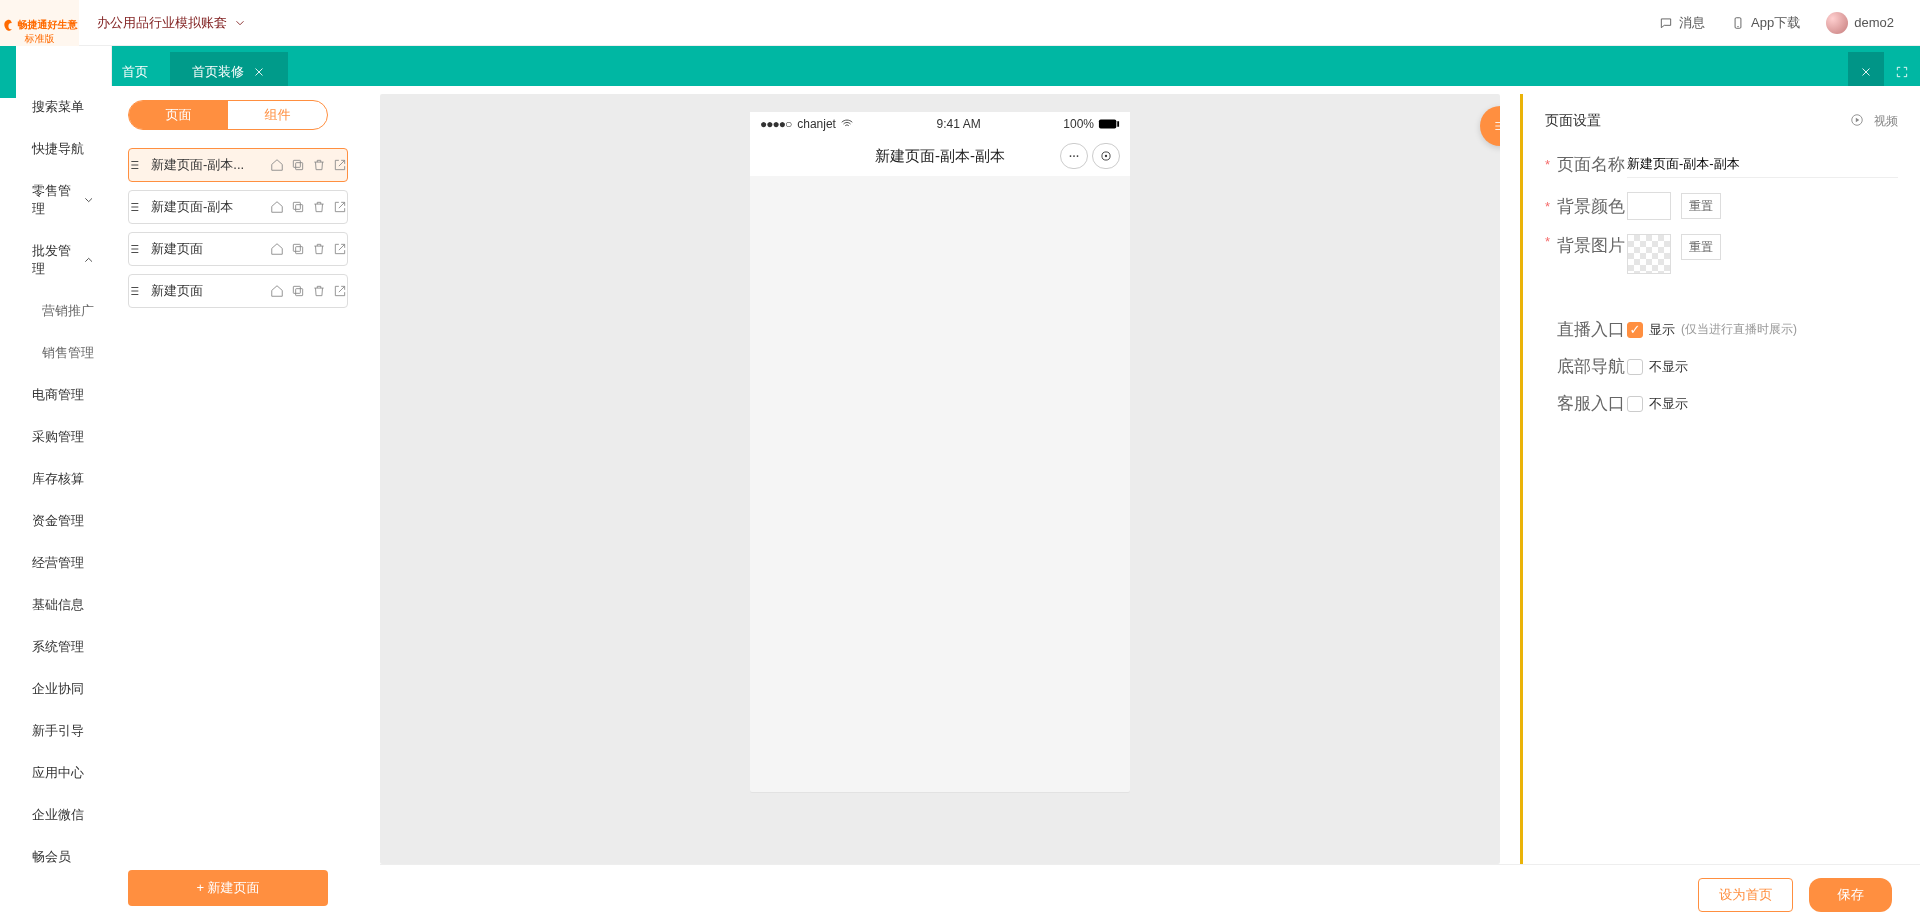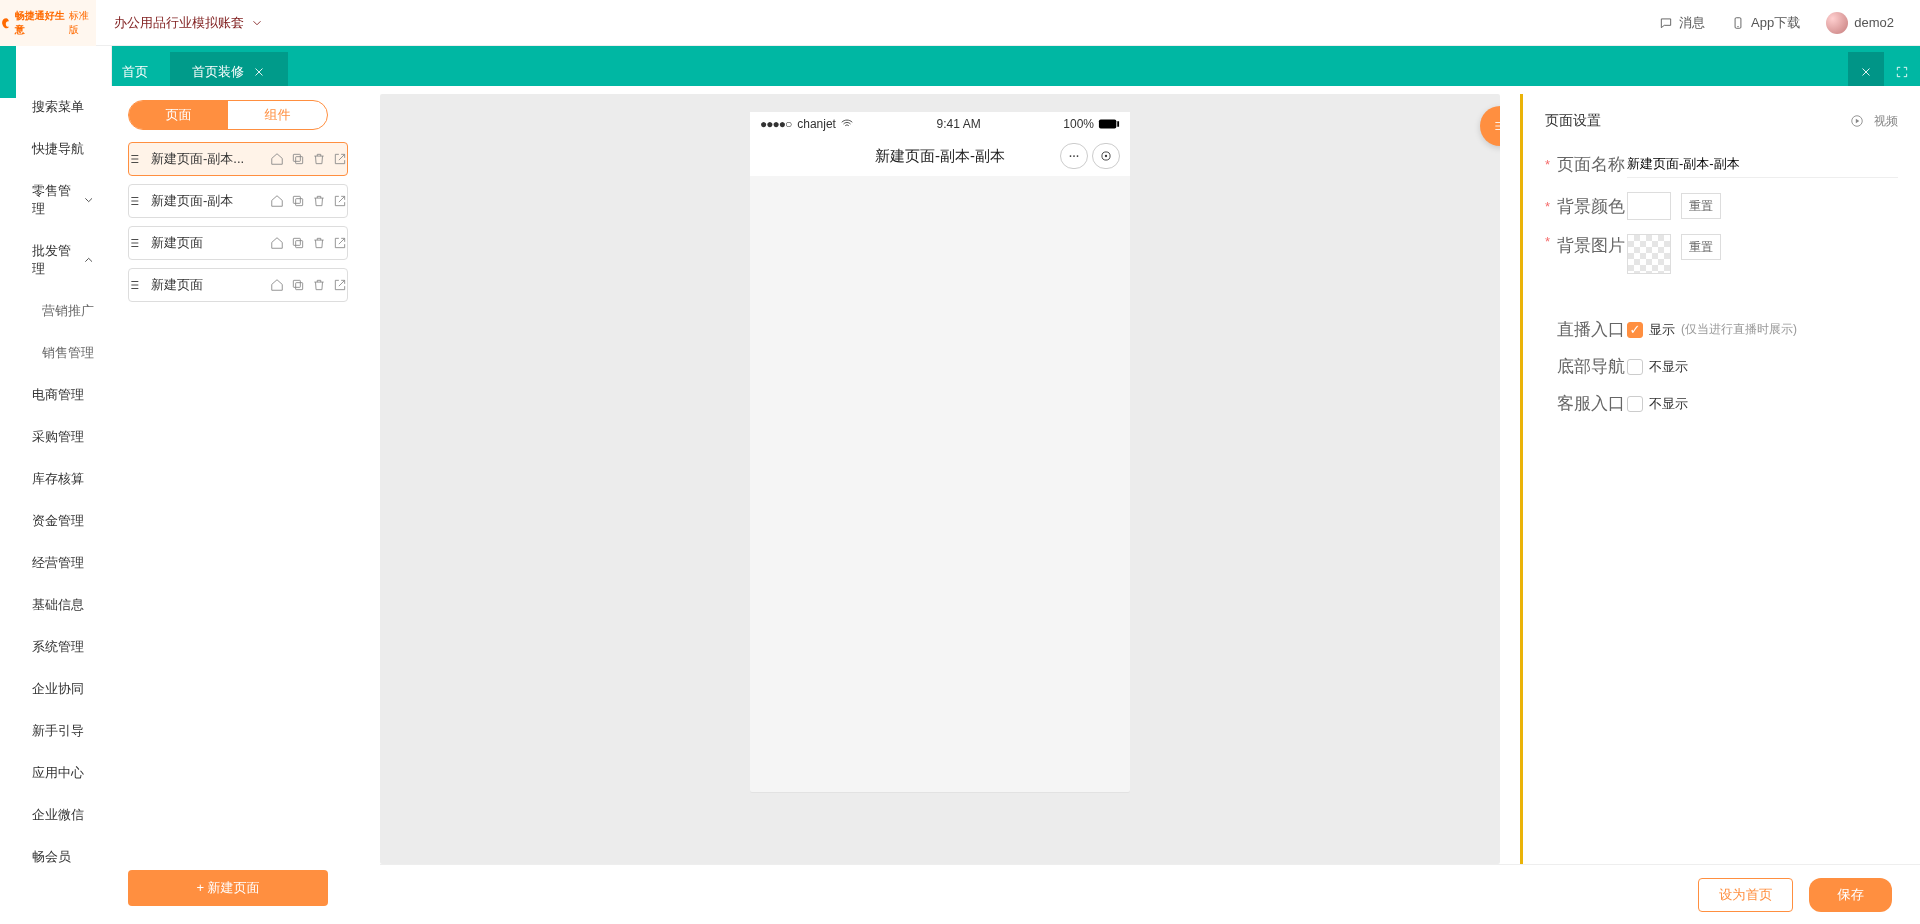--- a/index.html
+++ b/index.html
@@ -1,20 +1,20 @@
 <!DOCTYPE html>
 <html><head>
 <meta charset="utf-8">
 <style>
 * { box-sizing: border-box; margin: 0; padding: 0; }
 body { font-family: -apple-system, "Microsoft YaHei", sans-serif; font-size: 13px; color: #333; background: #fff; width: 1920px; height: 924px; overflow: hidden; }
 
 
 .topbar { display: flex; align-items: center; height: 46px; border-bottom: 1px solid #eee; }
-.logo-box { width: 96px; height: 46px; display: flex; flex-direction: row; align-items: center; justify-content: flex-end; background: #fff7ef; }
+.logo-box { width: 79px; height: 46px; display: flex; flex-direction: column; align-items: center; justify-content: flex-end; background: #fff7ef; }
 .logo-row { display: flex; align-items: center; gap: 2px; }
 .logo-text { font-size: 10px; color: #ff6a00; font-weight: 600; }
 .logo-sub { font-size: 10px; color: #ff6a00; }
 .tenant { margin-left: 18px; color: #7f1d1d; display: flex; align-items: center; gap: 6px; }
 .top-right { margin-left: auto; display: flex; align-items: center; gap: 26px; padding-right: 26px; }
 .top-item { display: flex; align-items: center; gap: 6px; color: #555; cursor: pointer; }
 .avatar { width: 22px; height: 22px; border-radius: 50%; background: radial-gradient(circle at 30% 30%, #ffcfcf, #c57c7c); }
 
 
 .tabs { height: 52px; background: #00b7a3; display: flex; align-items: center; padding-left: 100px; }
@@ -27,21 +27,21 @@
 
 .sidebar { position: absolute; left: 16px; top: 46px; bottom: 0; width: 96px; background: #fff; border-right: 1px solid #eee; padding-top: 40px; overflow-y: auto; font-size: 13px; }
 .side-item { padding: 12px 16px; color: #333; cursor: pointer; display: flex; align-items: center; justify-content: space-between; }
 .side-sub { padding: 12px 16px 12px 26px; color: #666; cursor: pointer; }
 
 
 .workspace { position: absolute; left: 100px; top: 86px; right: 0; bottom: 0; background: #fff; }
 
 
 .pagelist { position: absolute; left: 28px; top: 14px; width: 220px; bottom: 24px; }
-.seg { display: flex; width: 200px; height: 30px; border: 1px solid #ff8f40; border-radius: 16px; overflow: hidden; margin-bottom: 12px; }
+.seg { display: flex; width: 200px; height: 30px; border: 1px solid #ff8f40; border-radius: 16px; overflow: hidden; margin-bottom: 18px; }
 .seg div { flex: 1; display: flex; align-items: center; justify-content: center; cursor: pointer; font-size: 13px; }
 .seg .on { background: #ff8f40; color: #fff; }
 .seg .off { color: #ff8f40; }
 .page-row { display: flex; align-items: center; height: 34px; border: 1px solid #ddd; border-radius: 4px; padding: 0 0; margin-bottom: 8px; background: #fff; cursor: pointer; gap: 8px; }
 .page-row.sel { background: #fff3e8; border-color: #ff8f40; }
 .page-name { flex: 1; white-space: nowrap; overflow: hidden; text-overflow: ellipsis; font-size: 13px; }
 .row-icons { display: flex; gap: 7px; color: #888; }
 .new-page { position: absolute; left: 28px; bottom: 18px; width: 200px; height: 36px; background: #ff8f40; color: #fff; border-radius: 4px; display: flex; align-items: center; justify-content: center; cursor: pointer; }
 
 
@@ -51,21 +51,21 @@
 .statusbar { height: 24px; background: #fff; display: flex; align-items: center; padding: 0 10px; font-size: 12px; }
 .navbar { height: 40px; background: #fff; display: flex; align-items: center; justify-content: center; position: relative; }
 .nav-title { font-size: 15px; color: #222; }
 .nav-btns { position: absolute; right: 10px; top: 50%; transform: translateY(-50%); display: flex; gap: 4px; }
 .nav-btn { width: 28px; height: 26px; border: 1px solid #ccc; border-radius: 14px; display: flex; align-items: center; justify-content: center; }
 
 
 .panel { position: absolute; right: 0; top: 8px; width: 400px; bottom: 60px; background: #fff; border-left: 3px solid #eab308; padding: 12px 22px 0 22px; }
 .panel-head { display: flex; align-items: center; height: 30px; margin-bottom: 14px; }
 .panel-title { font-size: 14px; color: #333; }
-.video-link { margin-left: auto; color: #888; display: flex; align-items: center; gap: 10px; font-size: 12px; cursor: pointer; }
+.video-link { margin-left: auto; color: #888; display: flex; align-items: flex-start; gap: 10px; font-size: 12px; cursor: pointer; }
 .field { display: flex; align-items: center; margin-bottom: 14px; }
 .req { color: #f56c6c; margin-right: 6px; width: 6px; }
 .flabel { width: 70px; color: #666; font-size: 17px; }
 .finput { flex: 1; height: 28px; border: none; border-bottom: 1px solid #eee; font-size: 13px; padding: 0; outline: none; }
 .swatch { width: 44px; height: 28px; border: 1px solid #ddd; background: #fff; }
 .checker { width: 44px; height: 40px; border: 1px solid #ddd; background-image:
   linear-gradient(45deg,#e5e5e5 25%,transparent 25%),
   linear-gradient(-45deg,#e5e5e5 25%,transparent 25%),
   linear-gradient(45deg,transparent 75%,#e5e5e5 75%),
   linear-gradient(-45deg,transparent 75%,#e5e5e5 75%);

